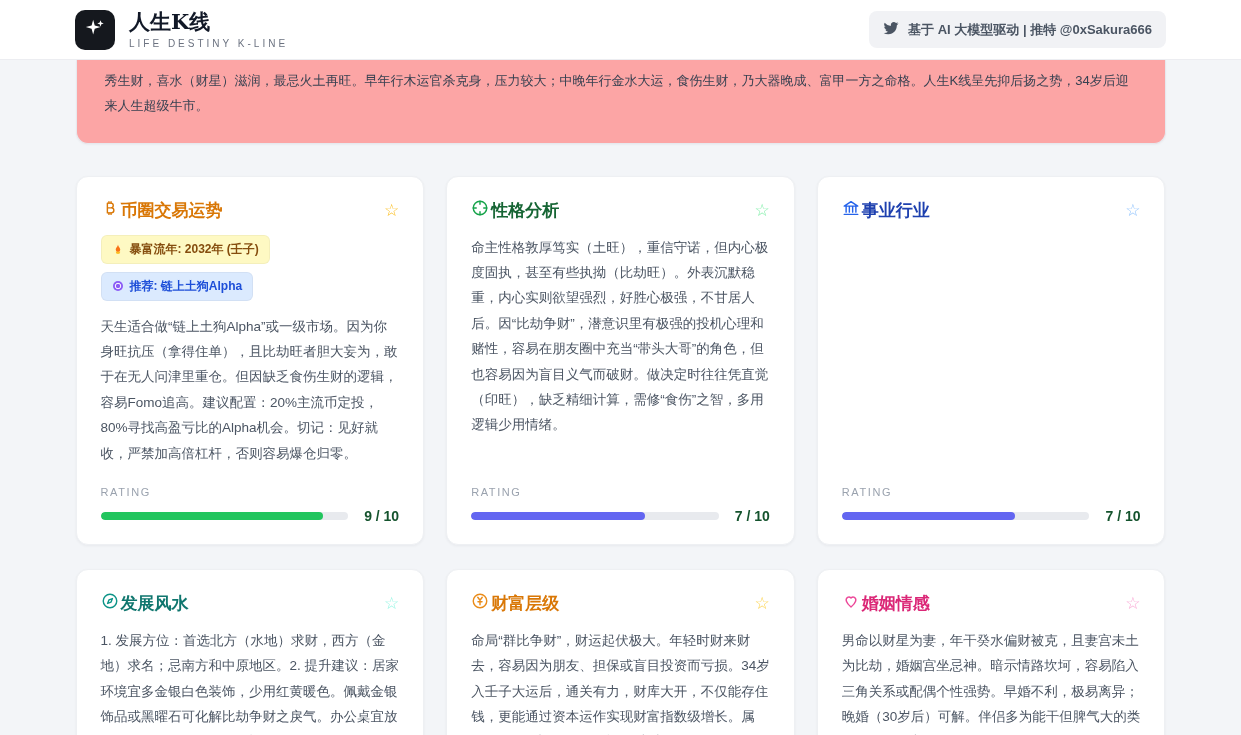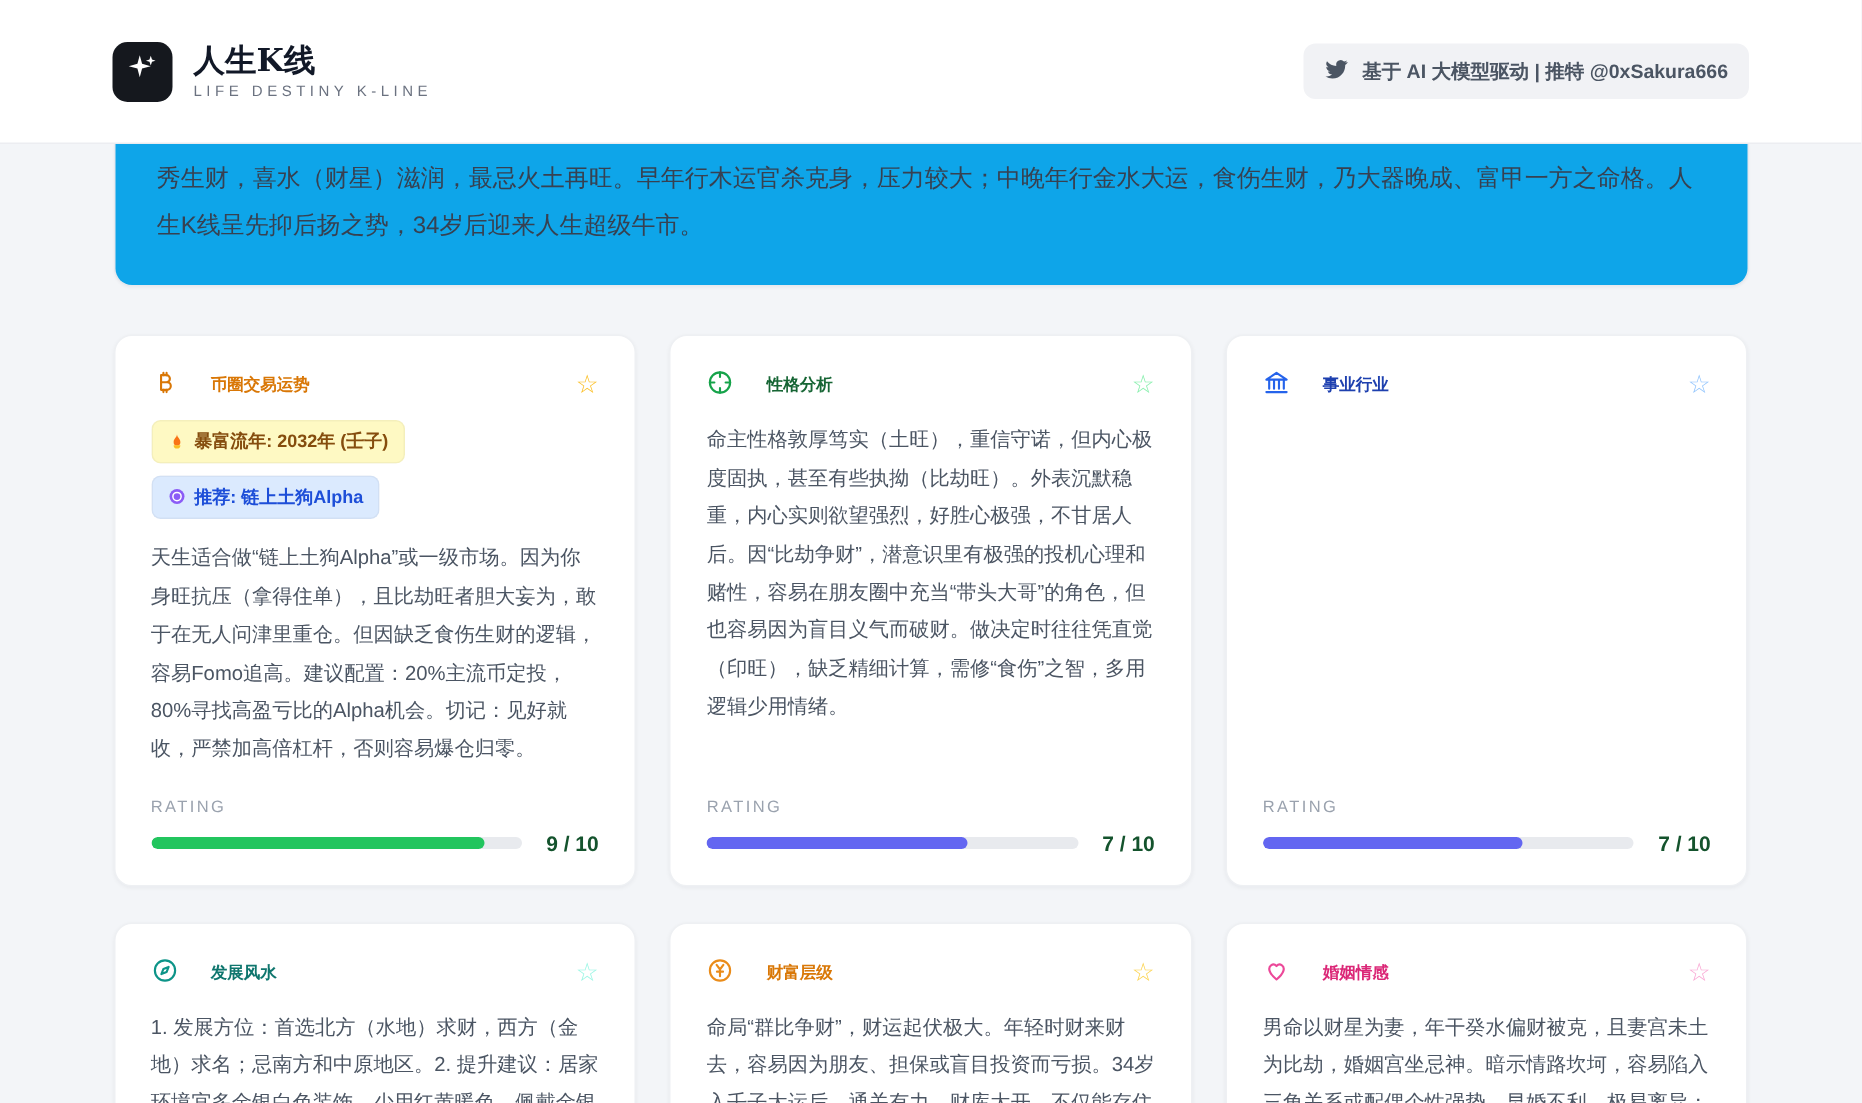--- a/index.html
+++ b/index.html
@@ -6,21 +6,21 @@
   html,body { width:1241px; }
   body {
     background:#f3f5f8;
     font-family:"Liberation Sans","DejaVu Sans",sans-serif;
     color:#374151;
   }
   
   .header {
     background:#ffffff;
     border-bottom:1px solid #ecedf1;
-    height:96px;
+    height:60px;
     display:flex; align-items:center; justify-content:space-between;
     padding:0 75px;
   }
   .brand { display:flex; align-items:center; gap:14px; }
   .logo {
     width:40px; height:40px; background:#15181e; border-radius:10px;
     display:flex; align-items:center; justify-content:center; color:#fff;
     flex:none;
   }
   .brand-text { display:flex; flex-direction:column; }
@@ -31,41 +31,41 @@
   .brand-sub { font-size:10px; letter-spacing:3px; color:#6b7280; margin-top:4px; }
   .header-badge {
     background:#f1f2f5; border-radius:8px; padding:9px 14px;
     font-size:13px; color:#4b5563; display:flex; gap:9px; align-items:center;
     cursor:pointer;
     font-weight:bold;
   }
   
   .container { width:1090px; margin:0 auto; padding-bottom:14px; }
   .intro-card {
-    background:#0ea5e9;
+    background:#fca5a5;
     border:1px solid #e7e9ee; border-top:none;
     border-radius:0 0 12px 12px;
     padding:8px 28px 24px;
-    font-size:16px; line-height:1.95; color:#374151;
+    font-size:13px; line-height:1.95; color:#374151;
     box-shadow:0 1px 2px rgba(15,23,42,.04);
   }
   .grid {
     margin-top:32px;
     display:grid; grid-template-columns:repeat(3,1fr);
     gap:24px 22px;
   }
   
   .card {
     background:#fff; border:1px solid #eef0f3; border-radius:12px;
     padding:22px 24px 20px;
     box-shadow:0 1px 3px rgba(15,23,42,.05);
     display:flex; flex-direction:column;
   }
   .card-head { display:flex; align-items:center; justify-content:space-between; margin-bottom:13px; }
-  .card-title { display:flex; align-items:center; gap:22px; font-size:11px; font-weight:bold; }
+  .card-title { display:flex; align-items:center; gap:2px; font-size:17px; font-weight:bold; }
   .card-title svg { flex:none; }
   .star-btn { font-size:17px; line-height:1; background:none; border:none; cursor:pointer; }
   .badges { display:flex; flex-wrap:wrap; gap:8px; margin-bottom:13px; }
   .badge {
     display:inline-flex; align-items:flex-end; gap:6px;
     font-size:12px; font-weight:bold; padding:5px 10px; border-radius:6px;
     border:1px solid rgba(0,0,0,.04);
   }
   .card-body { font-size:13.5px; line-height:1.88; color:#4b5563; }
   .rating { margin-top:auto; padding-top:20px; }

